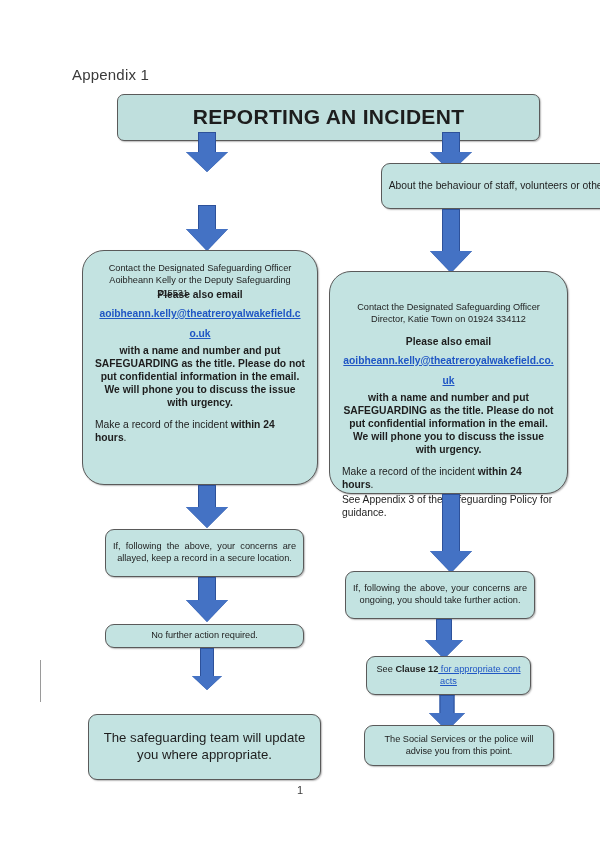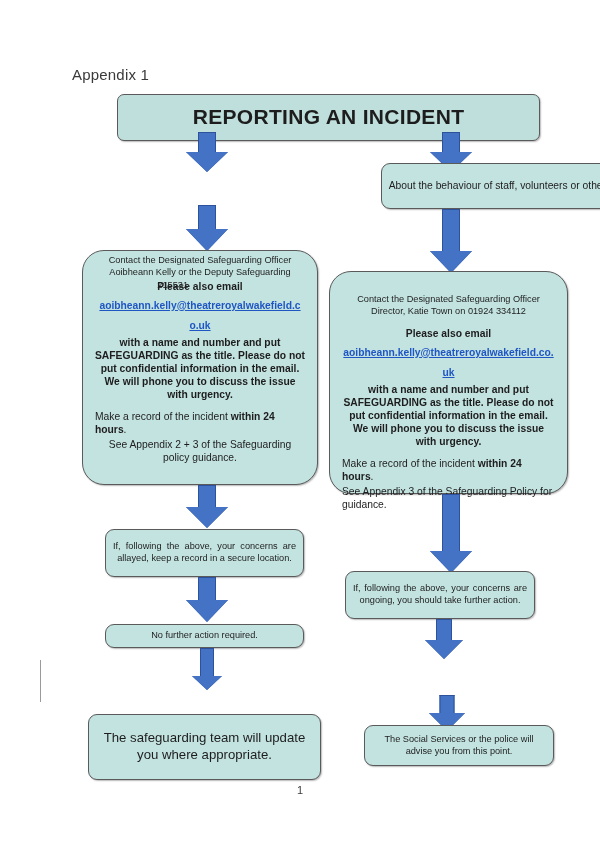--- a/index.html
+++ b/index.html
@@ -78,21 +78,21 @@
     font-size: 21px;
     font-weight: bold;
     letter-spacing: 0.3px;
   }
 
   .box.big-box {
     border-radius: 22px;
     align-items: flex-start;
   }
   .box.big-box .inner {
-    padding: 4px 12px 0 12px;
+    padding: 12px 12px 0 12px;
   }
 
   
   .t-sm   { font-size: 9.2px; }
   .t-md   { font-size: 10.3px; }
   .t-lg   { font-size: 13.2px; }
   .t-just { text-align: justify; text-align-last: center; }
   .bold   { font-weight: bold; }
   .para   { margin: 0 0 6px 0; }
   .para.left { text-align: left; }
@@ -199,21 +199,20 @@
       <div style="margin-top:1px;">
         <span class="link t-md">aoibheann.kelly@theatreroyalwakefield.co.uk</span>
       </div>
 
       <div class="t-md bold" style="margin-top:1px;">with a name and number and put SAFEGUARDING as the title. Please do not put confidential information in the email. We will phone you to discuss the issue with urgency.</div>
 
       <div class="t-md para left" style="margin-top:8px; margin-bottom:0;">
         <span>Make a record of the incident </span><span class="bold">within 24 hours</span><span>.</span>
       </div>
 
-      <div class="t-md" style="margin-top:2px;">See Appendix 2 + 3 of the Safeguarding policy guidance.</div>
     </div>
   </div>
 
   <div class="arrow-wrap" style="left:186px; top:485px; width:42px; height:43px;">
     <div class="shaft" style="width:18px; height:23px;"></div>
     <div class="head" style="border-left-width:21px; border-right-width:21px; border-top-width:21px;"></div>
   </div>
 
   <div class="box" style="left:105px; top:529px; width:199px; height:48px;">
     <div class="inner t-sm t-just">If, following the above, your concerns are allayed, keep a record in a secure location.</div>
@@ -276,20 +275,25 @@
 
   <div class="box" style="left:345px; top:571px; width:190px; height:48px;">
     <div class="inner t-sm t-just">If, following the above, your concerns are ongoing, you should take further action.</div>
   </div>
 
   <div class="arrow-wrap" style="left:425px; top:619px; width:38px; height:40px;">
     <div class="shaft" style="width:16px; height:21px;"></div>
     <div class="head" style="border-left-width:19px; border-right-width:19px; border-top-width:19px;"></div>
   </div>
 
+  <div class="box" style="left:366px; top:656px; width:165px; height:39px;">
+    <div class="inner t-sm">
+      <span>See </span><span class="bold">Clause 12</span><span class="link plain"> for appropriate contacts</span>
+    </div>
+  </div>
 
   <div class="arrow-wrap" style="left:429px; top:695px; width:36px; height:36px;">
     <div class="shaft" style="width:15px; height:18px;"></div>
     <div class="head" style="border-left-width:18px; border-right-width:18px; border-top-width:18px;"></div>
   </div>
 
   <div class="box" style="left:364px; top:725px; width:190px; height:41px;">
     <div class="inner t-sm">The Social Services or the police will advise you from this point.</div>
   </div>
 

